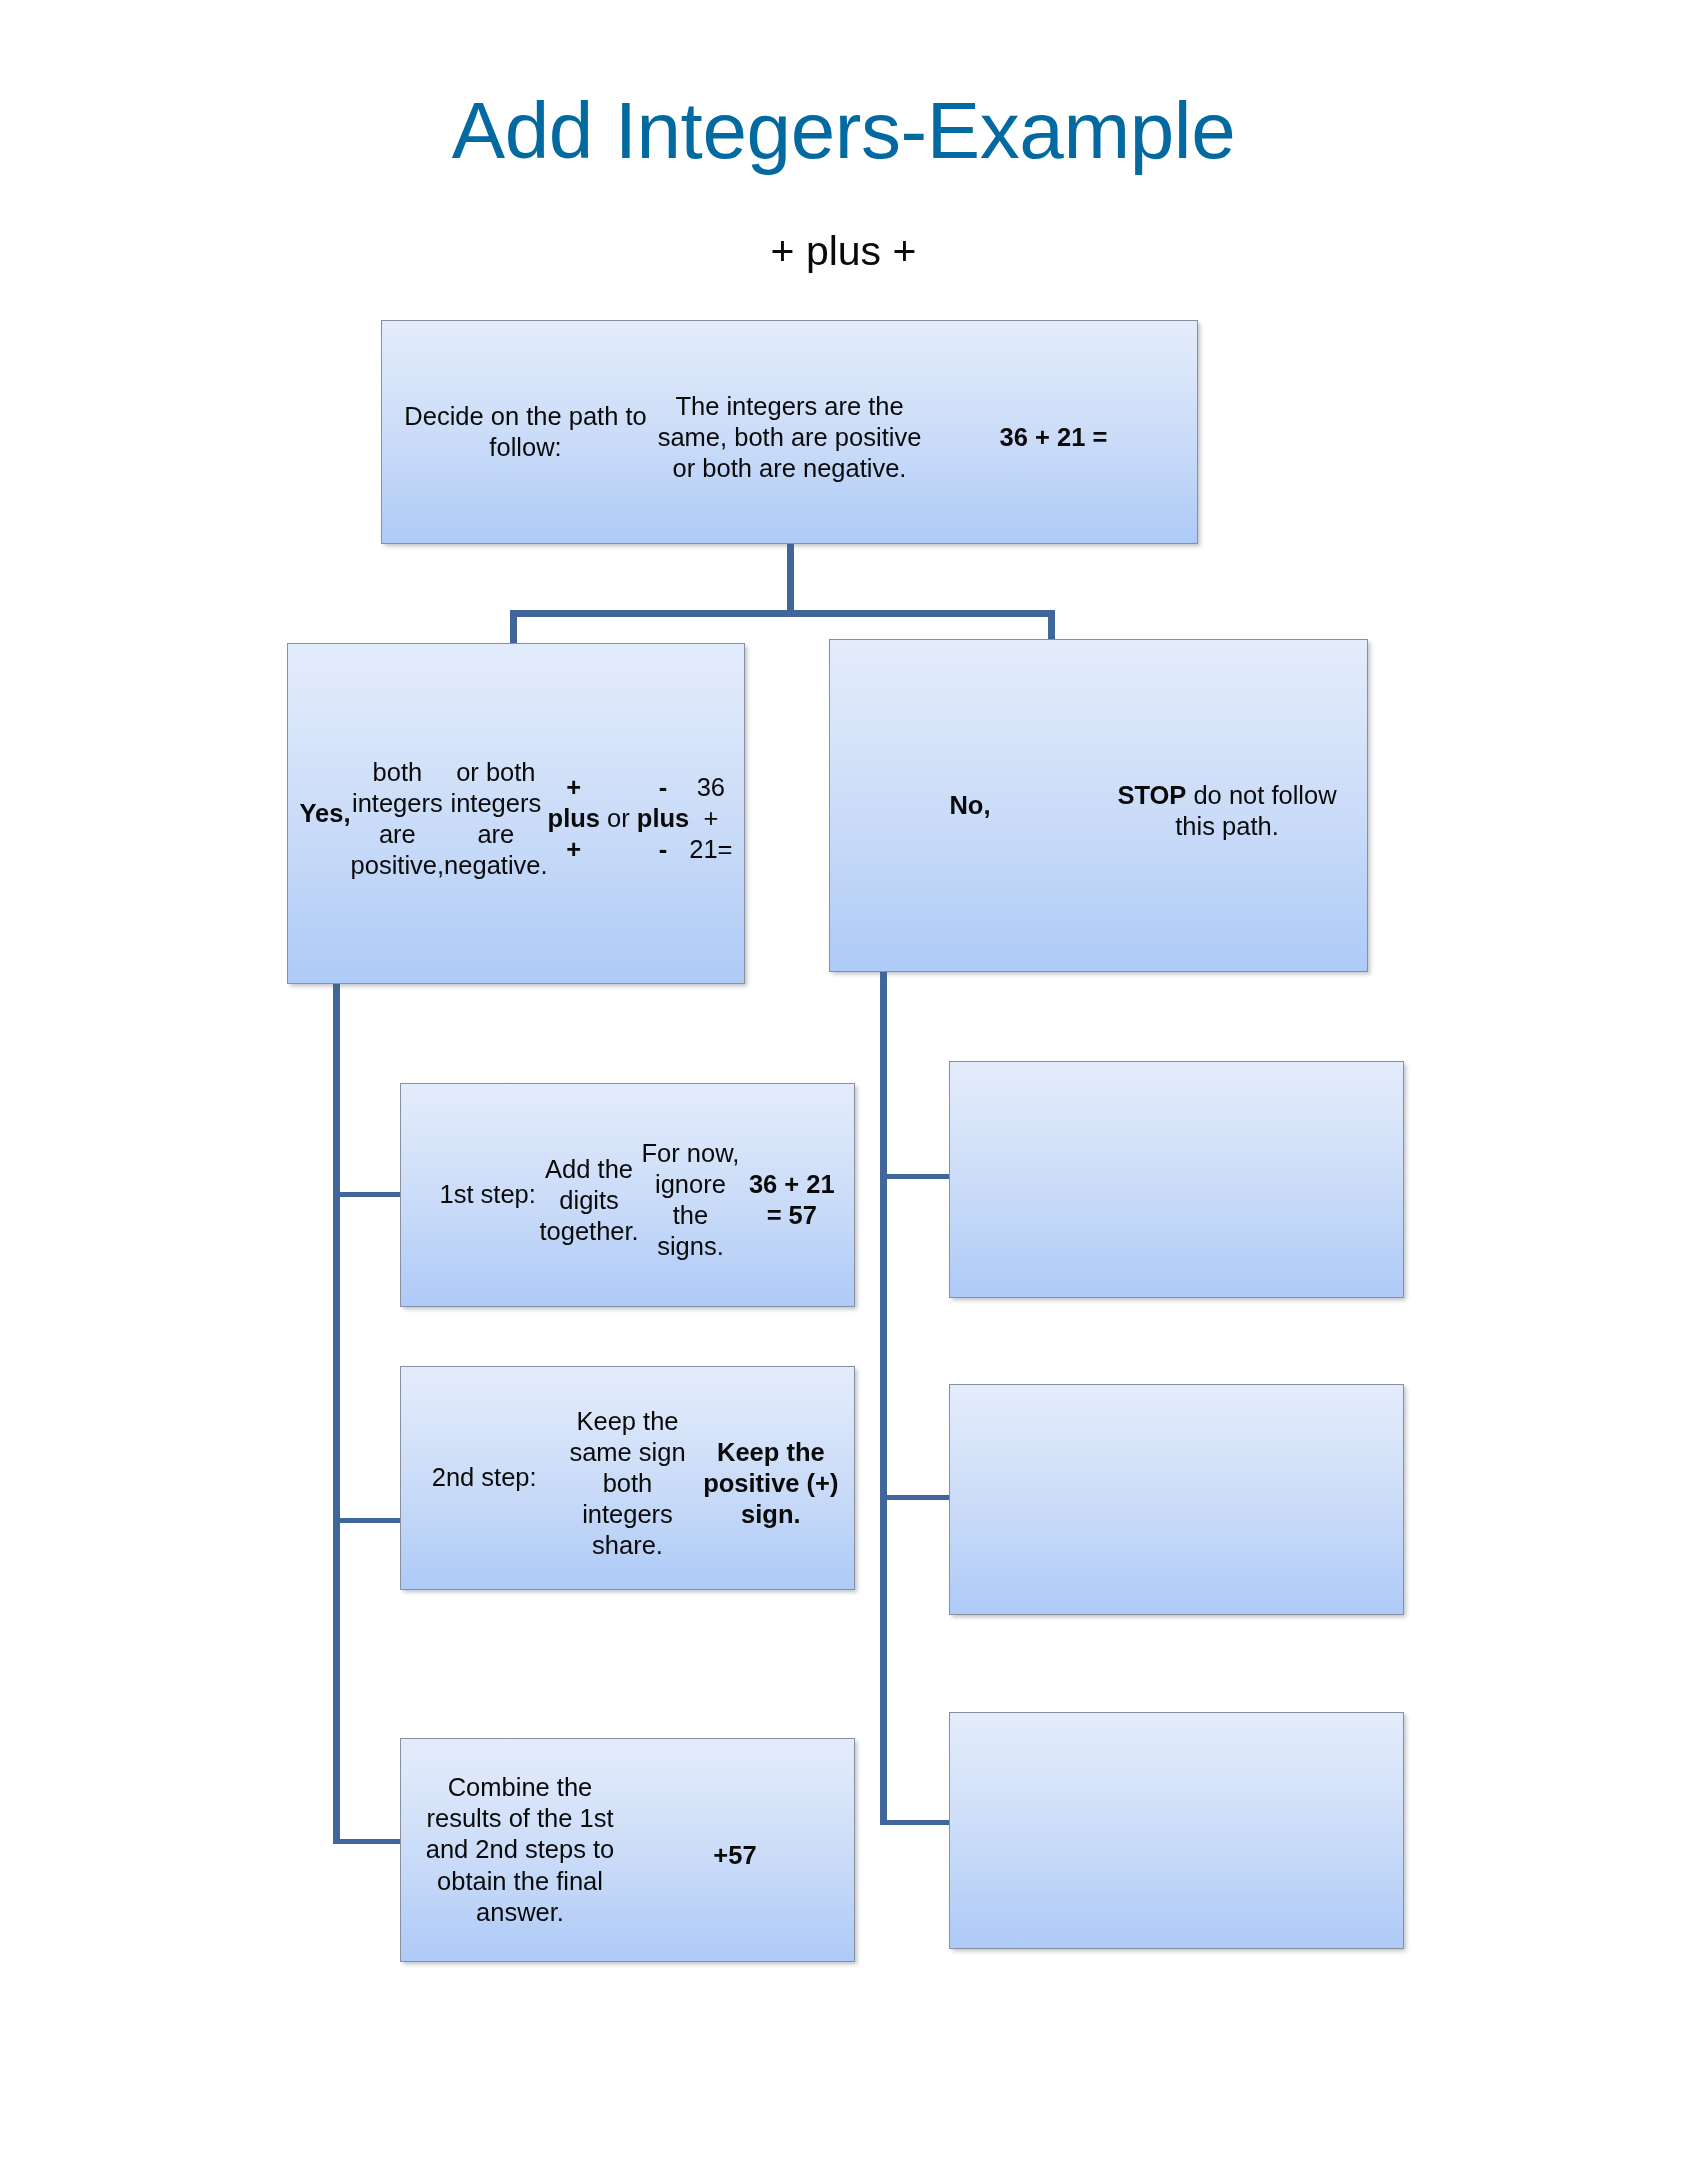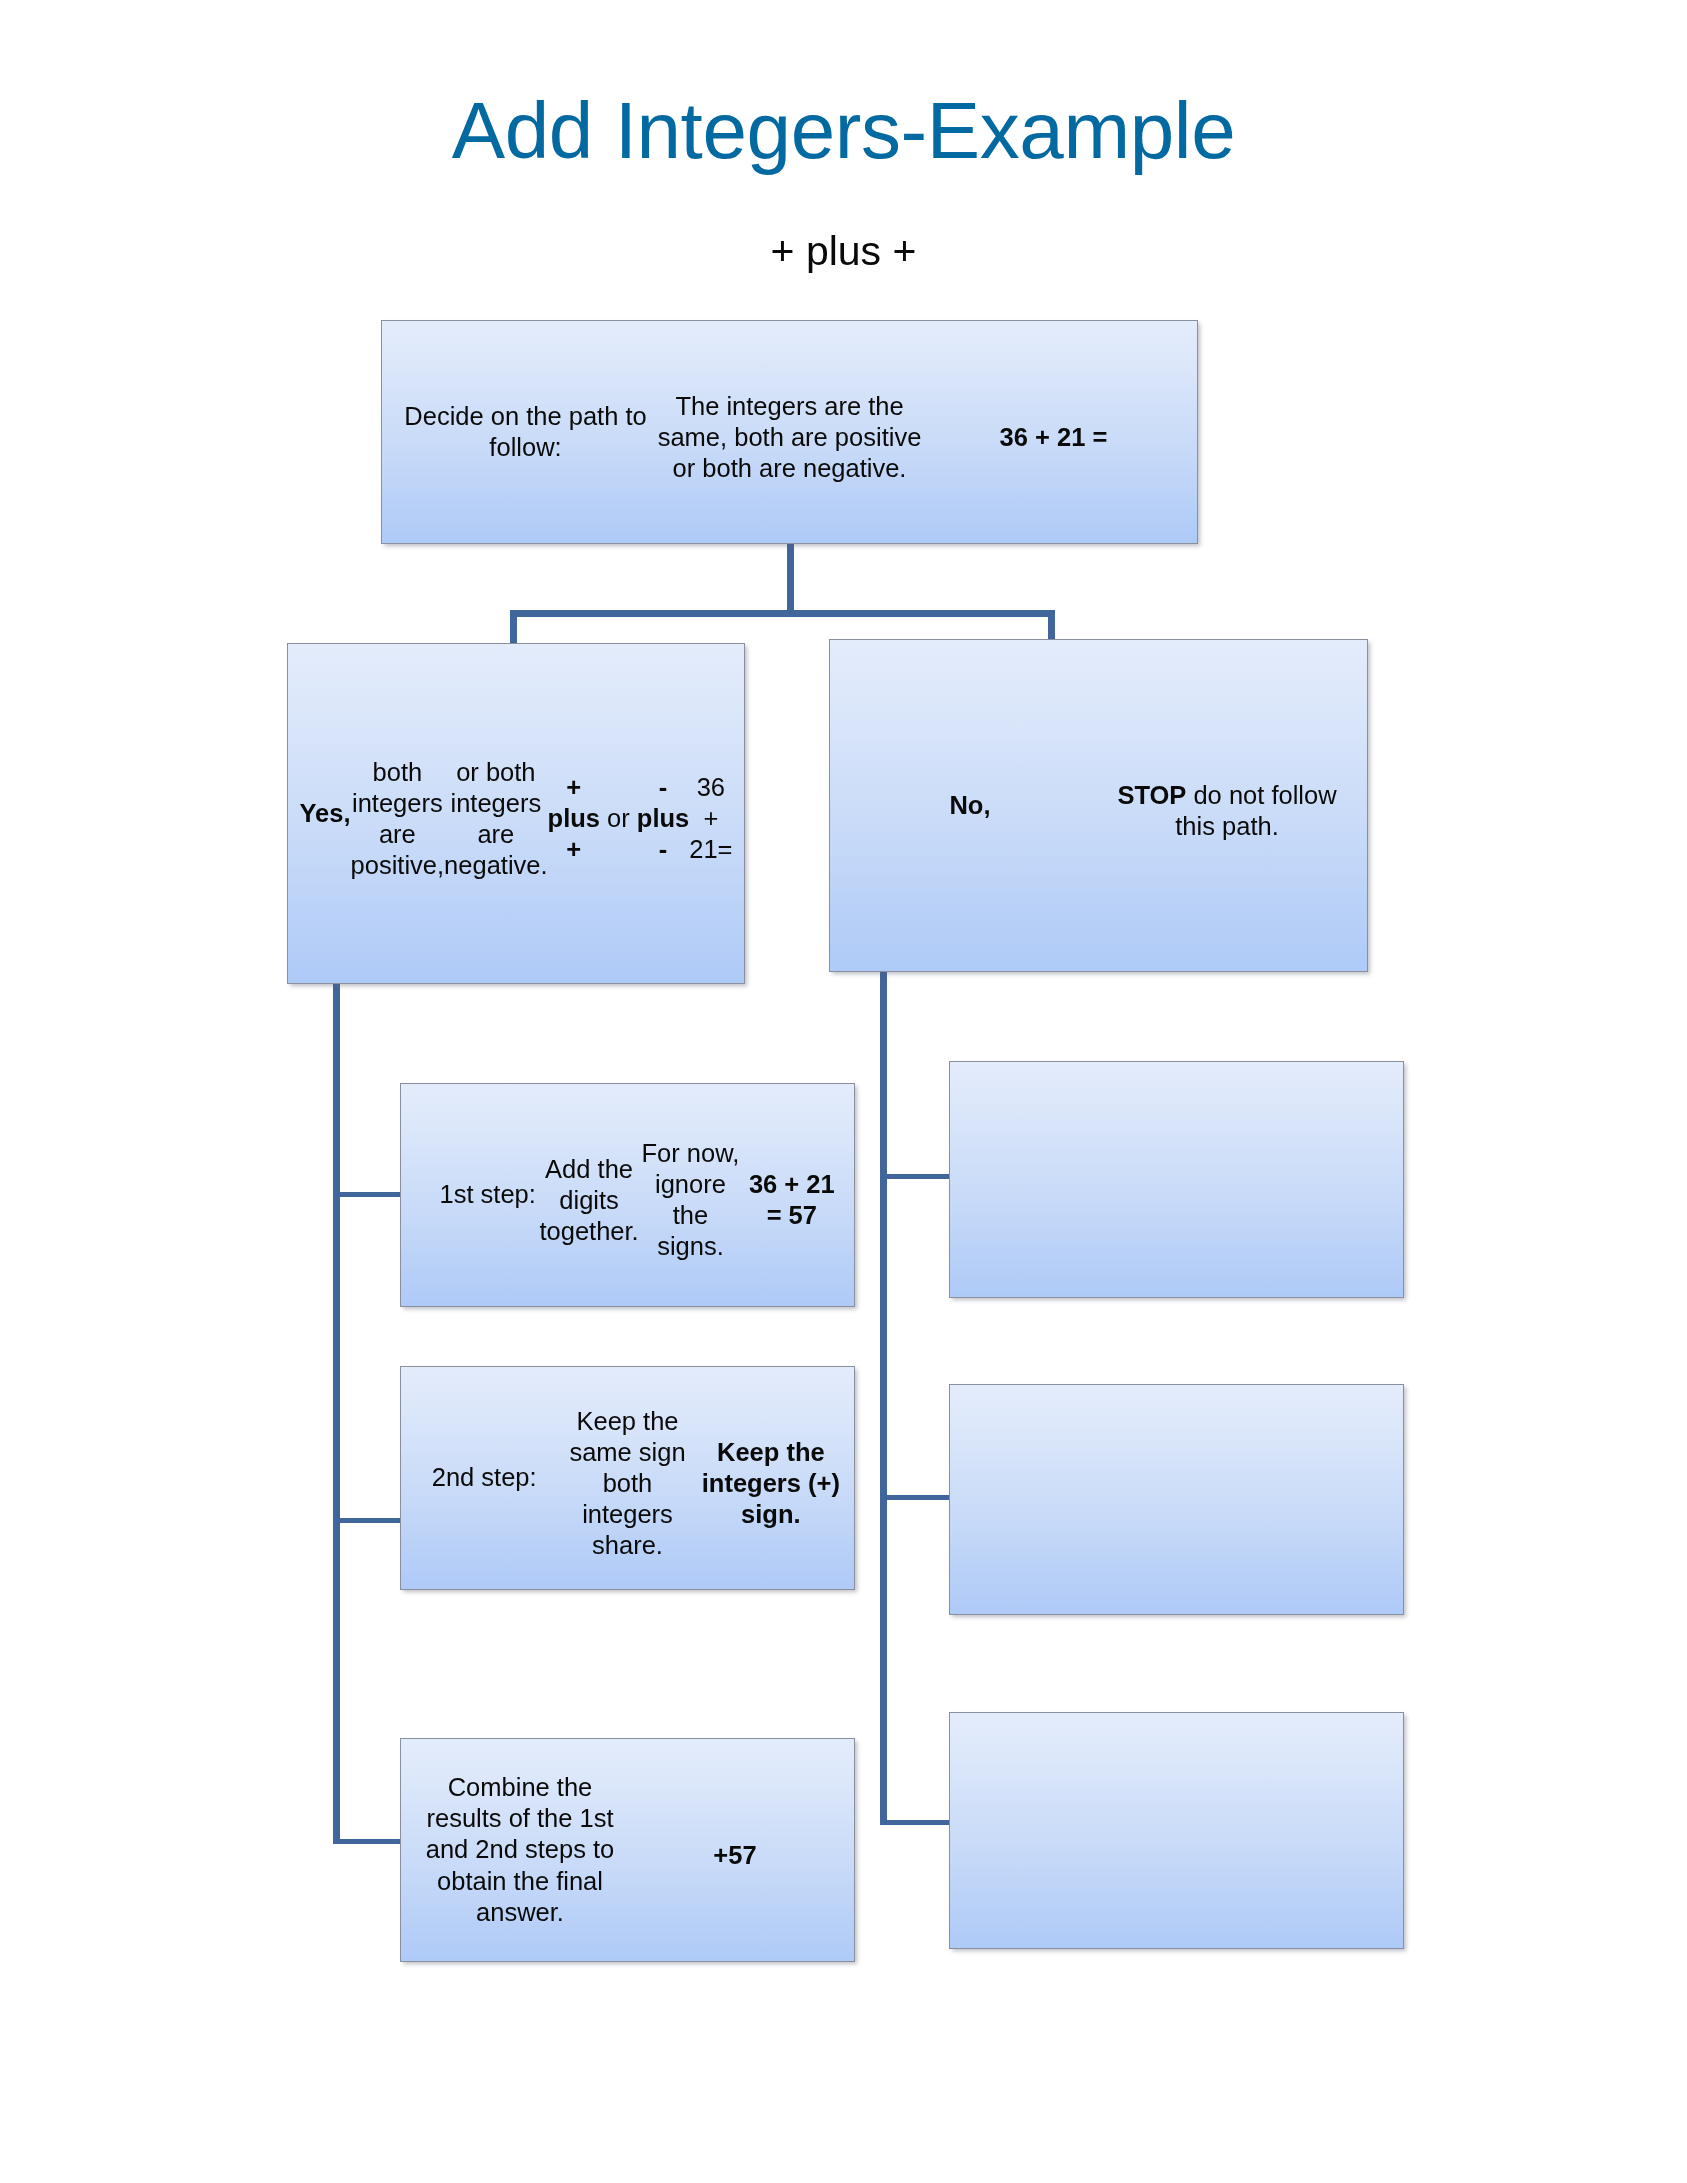--- a/index.html
+++ b/index.html
@@ -156,21 +156,21 @@
   <div class="box" id="node-step1">
     <p>1st step:</p>
     <p>Add the digits together.</p>
     <p>For now, ignore the signs.</p>
     <p class="b">36 + 21 = 57</p>
   </div>
 
   <div class="box" id="node-step2">
     <p>2nd step:</p>
     <p>Keep the same sign both integers share.</p>
-    <p class="b">Keep the integers (+) sign.</p>
+    <p class="b">Keep the positive (+) sign.</p>
   </div>
 
   <div class="box" id="node-step3">
     <p>Combine the results of the 1st and 2nd steps to obtain the final answer.</p>
     <p class="b">+57</p>
   </div>
 
   <div class="box empty" id="node-blank1"></div>
   <div class="box empty" id="node-blank2"></div>
   <div class="box empty" id="node-blank3"></div>

